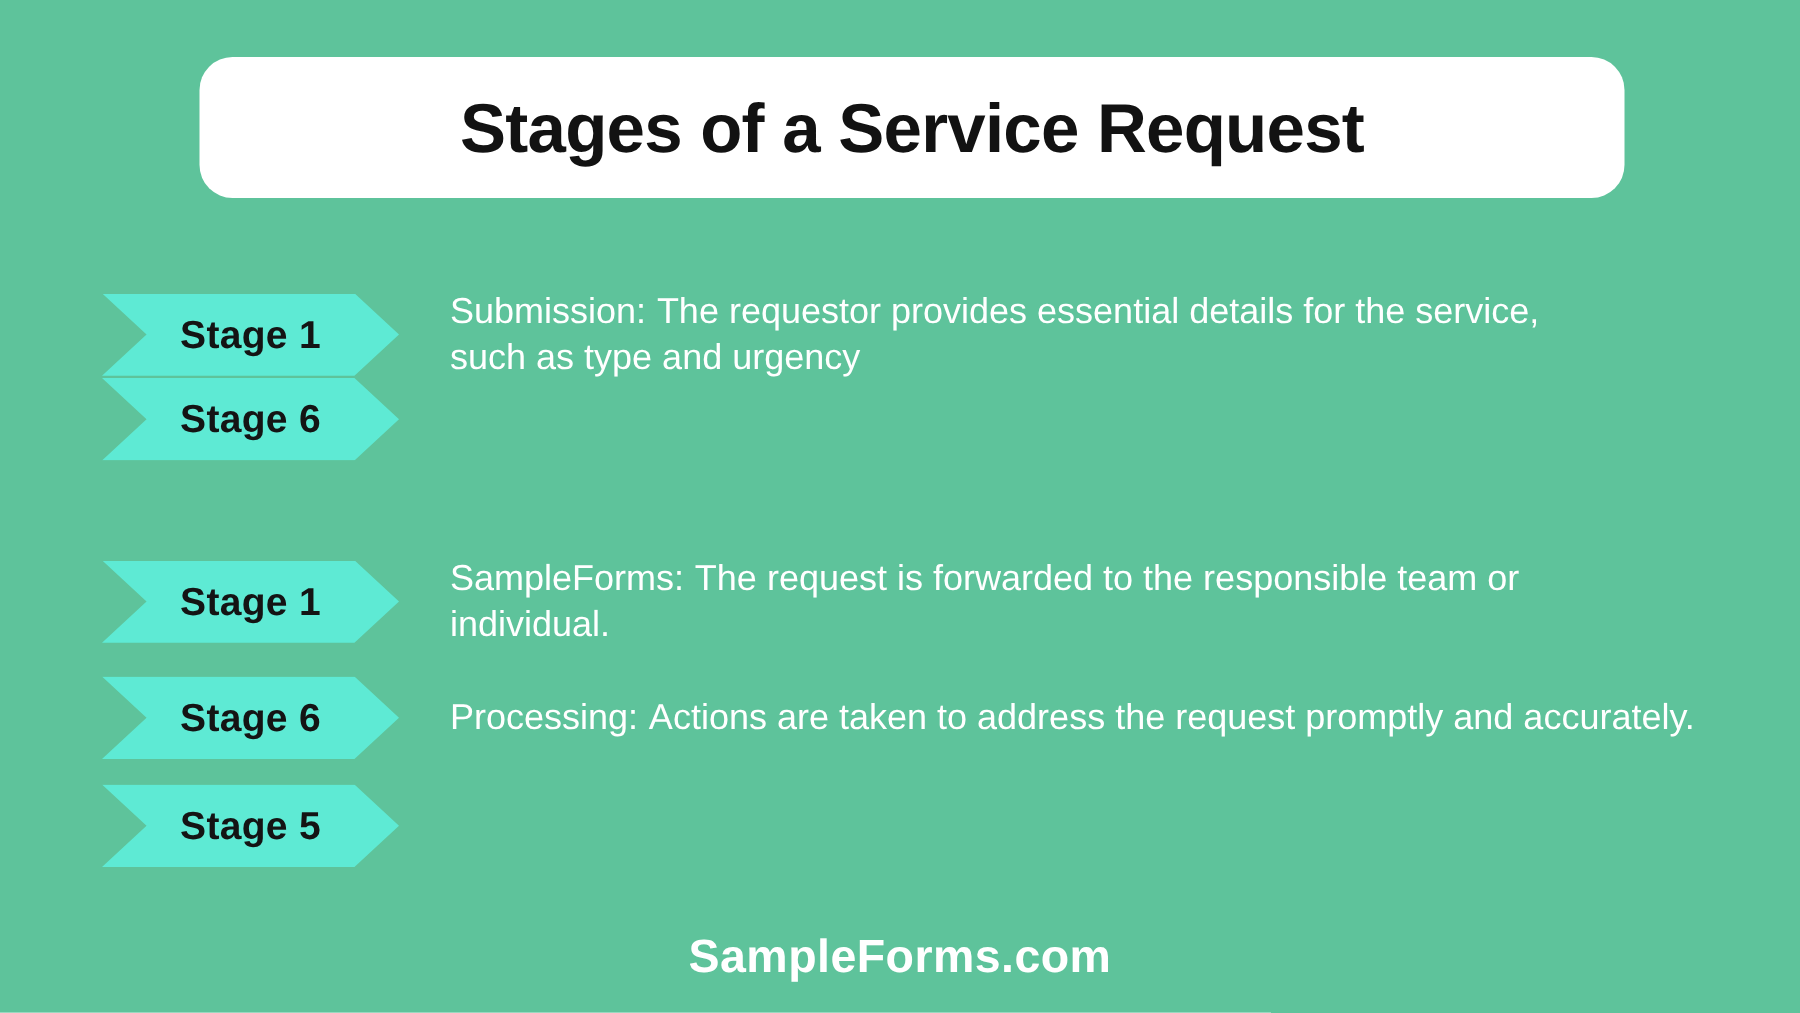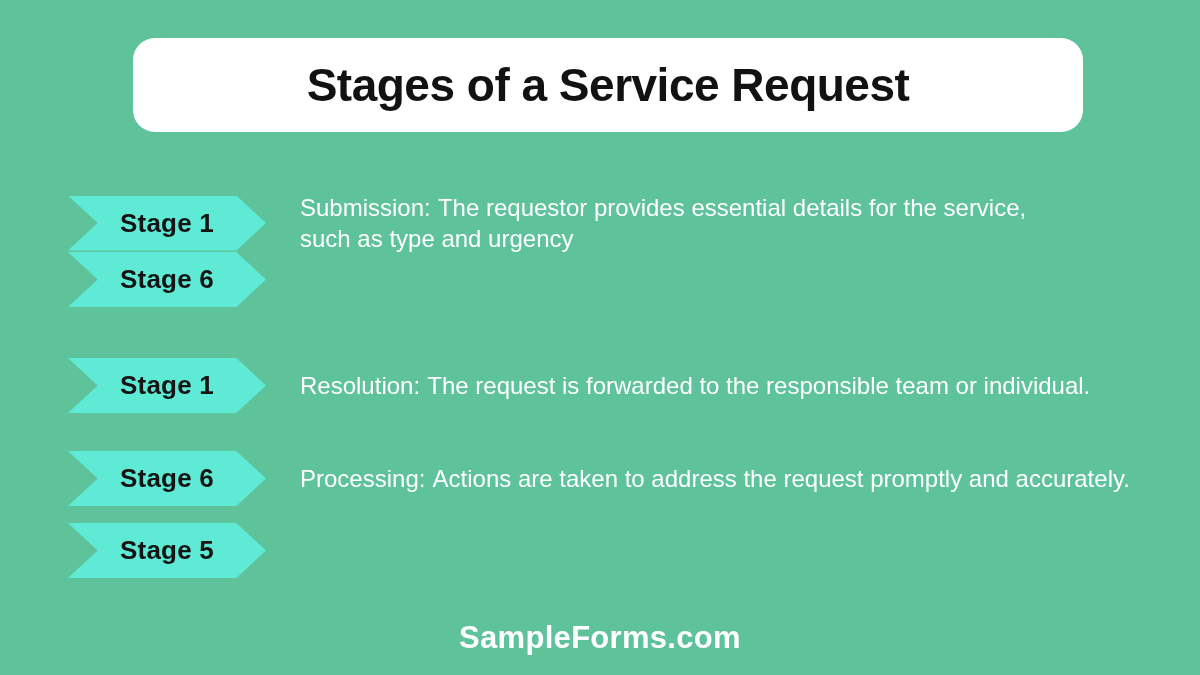--- a/index.html
+++ b/index.html
@@ -117,21 +117,21 @@
   <div class="stage-row row-2">
     <div class="stage-banner">
       <span class="stage-label">Stage 6</span>
     </div>
   </div>
 
   <div class="stage-row row-3">
     <div class="stage-banner">
       <span class="stage-label">Stage 1</span>
     </div>
-    <p class="stage-desc"><span class="stage-term">Resolution:</span><span>The request is forwarded to the responsible team or individual.</span></p>
+    <p class="stage-desc"><span class="stage-term">SampleForms:</span><span>The request is forwarded to the responsible team or individual.</span></p>
   </div>
 
   <div class="stage-row row-4">
     <div class="stage-banner">
       <span class="stage-label">Stage 6</span>
     </div>
     <p class="stage-desc"><span class="stage-term">Processing:</span><span>Actions are taken to address the request promptly and accurately.</span></p>
   </div>
 
   <div class="stage-row row-5">

